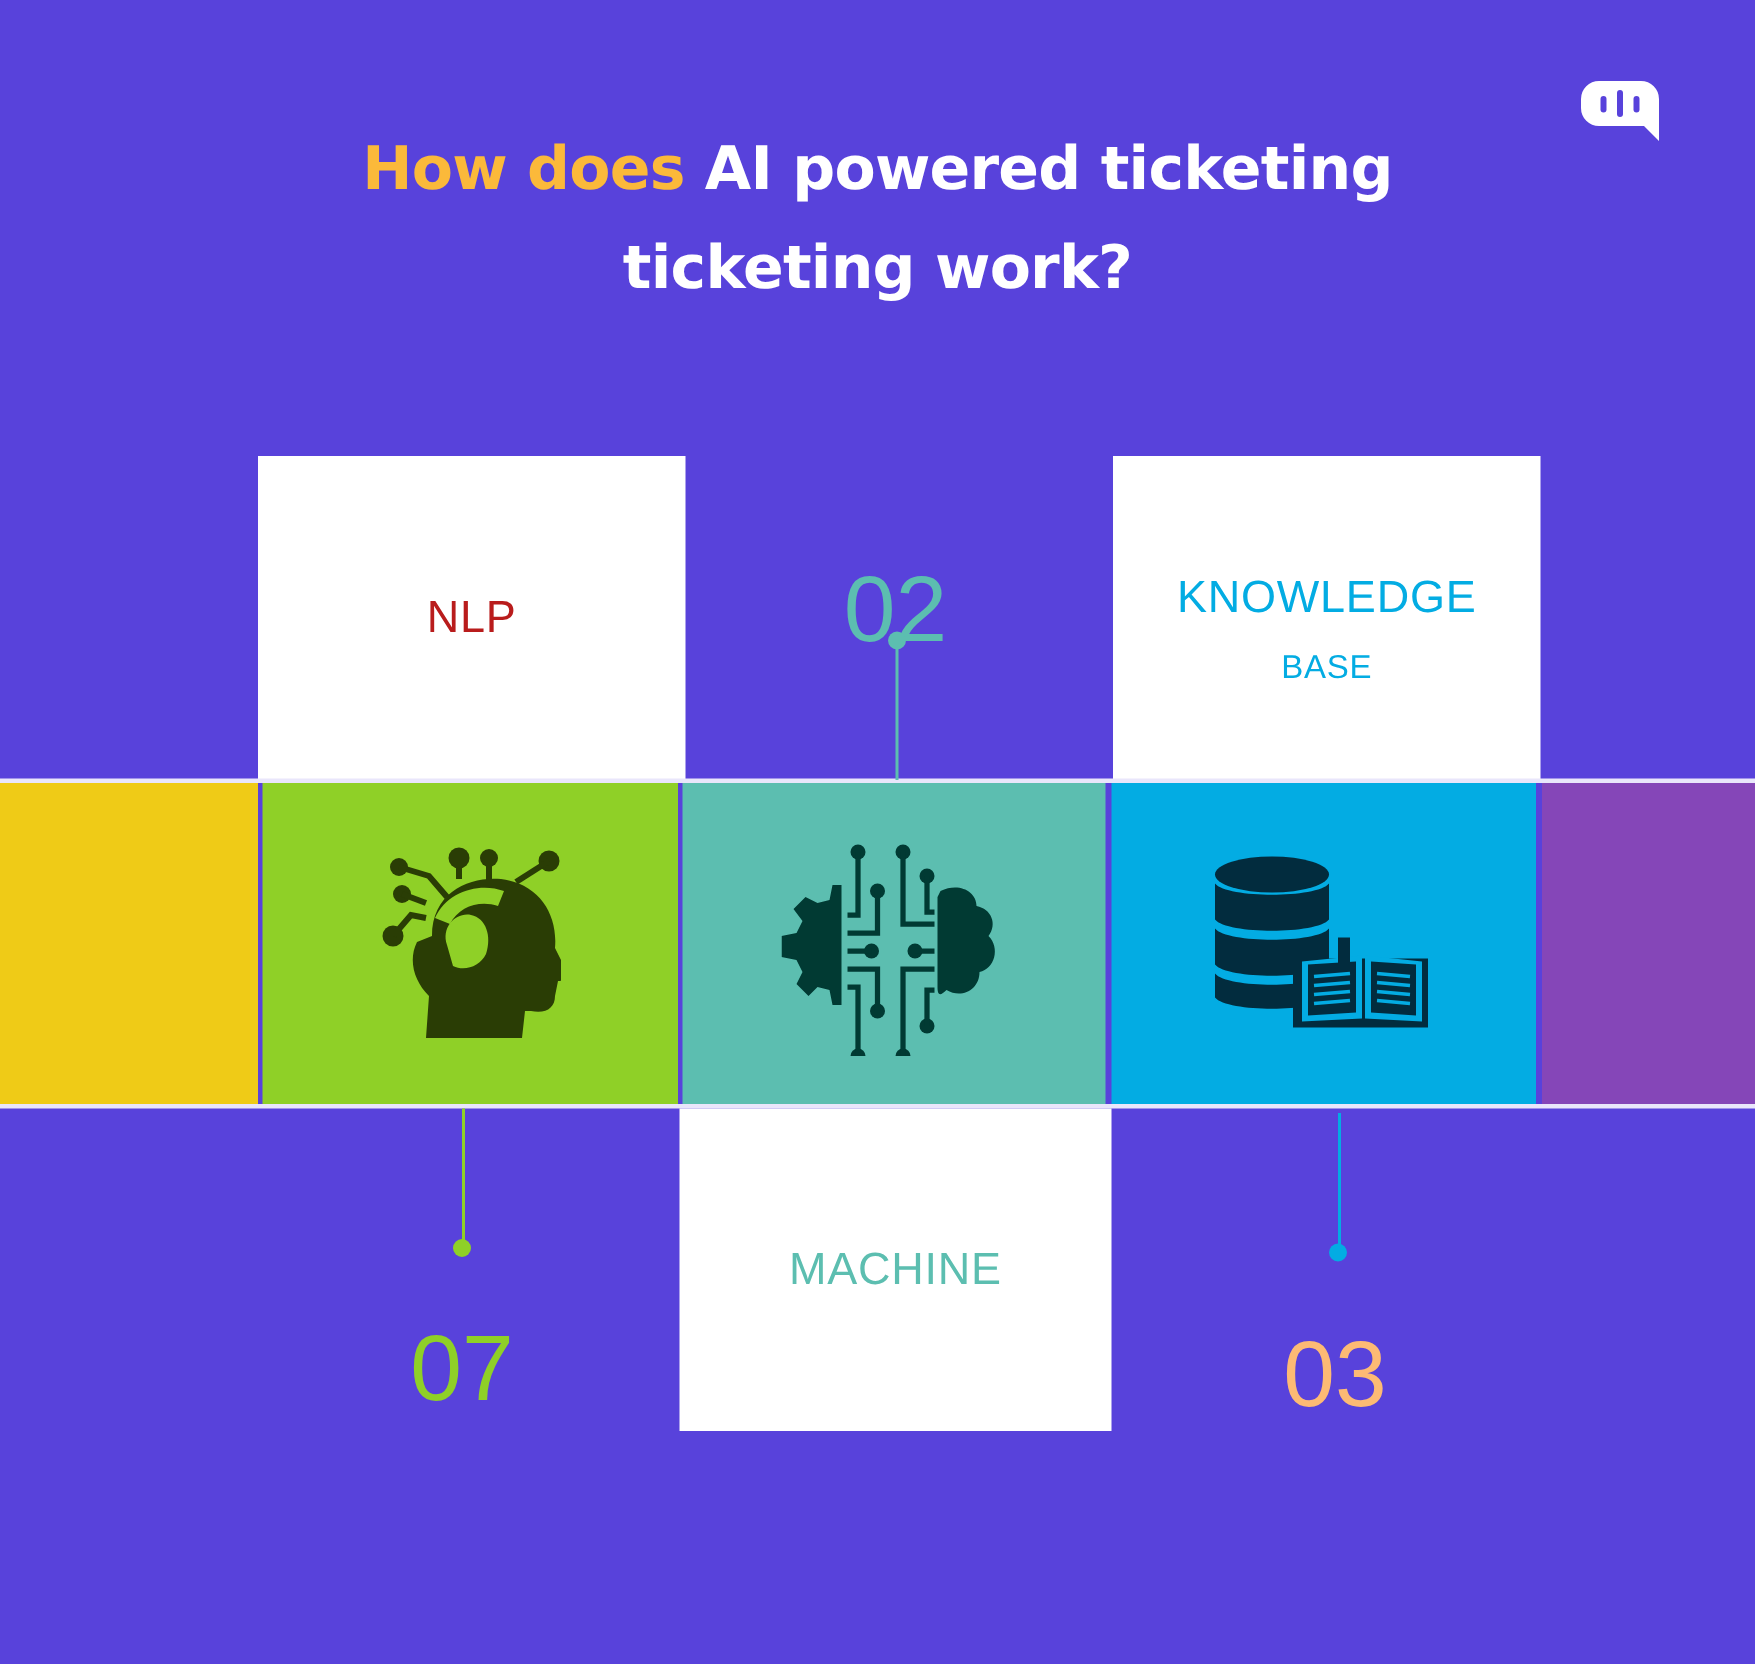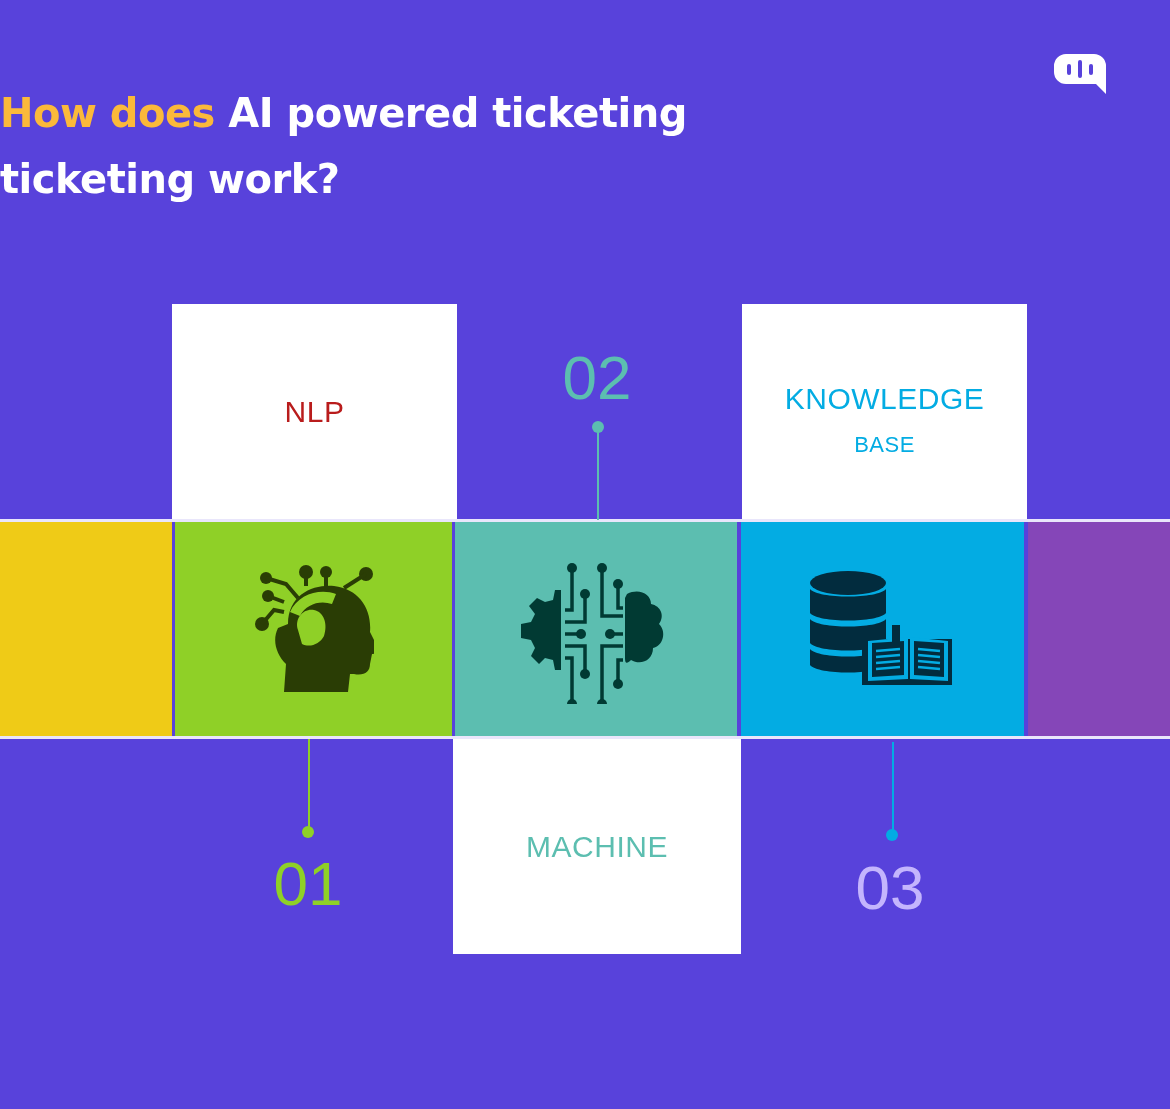--- a/index.html
+++ b/index.html
@@ -2,31 +2,31 @@
 <html><head>
 <meta charset="utf-8">
 <style>
   html, body { margin:0; padding:0; }
   body {
     width:1170px; height:1109px; position:relative; overflow:hidden;
     background:#5842db;
     font-family:"Liberation Sans", "DejaVu Sans", sans-serif;
   }
   .title {
-    position:absolute; left:0; top:80px; width:1170px; text-align:left;
+    position:absolute; left:0; top:80px; width:1170px; text-align:center;
     font-family:"DejaVu Sans", sans-serif; font-weight:bold;
     font-size:40px; line-height:66px; color:#ffffff; letter-spacing:-0.5px;
   }
   .title .hl { color:#fbb93a; }
   .logo { position:absolute; left:1054px; top:52px; width:54px; height:44px; }
   .box { position:absolute; background:#ffffff; display:flex; align-items:center; justify-content:center; text-align:center; }
   .box span { font-size:30px; line-height:46px; letter-spacing:0.5px; }
   .band-line { position:absolute; left:0; width:1170px; height:3px; background:#e9e6fb; }
   .cell { position:absolute; top:522px; height:214px; display:flex; align-items:center; justify-content:center; }
-  .num { position:absolute; font-size:62px; font-weight:normal; width:200px; text-align:center; }
+  .num { position:absolute; font-size:62px; font-weight:normal; width:200px; text-align:center;margin-top:29px; }
   .stem { position:absolute; width:1.5px; }
   .dot { position:absolute; width:12px; height:12px; border-radius:50%; }
 </style>
 </head>
 <body>
 
 <div class="title">
   <div><span class="hl">How does</span><span> AI powered ticketing</span></div>
   <div>ticketing work?</div>
 </div>
@@ -144,17 +144,17 @@
     <span style="display:block;font-size:30px;line-height:40px;">MACHINE</span>
   </span>
 </div>
 
 <div class="num" style="left:497px; top:342px; color:#5cbeb0;">02</div>
 <div class="dot" style="left:592px; top:421px; background:#5cbeb0;"></div>
 <div class="stem" style="left:597px; top:430px; height:90px; background:#5cbeb0;"></div>
 
 <div class="stem" style="left:308px; top:739px; height:90px; background:#8fd027;"></div>
 <div class="dot" style="left:302px; top:826px; background:#8fd027;"></div>
-<div class="num" style="left:208px; top:848px; color:#8fd027;">01</div>
+<div class="num" style="left:208px; top:848px; color:#8fd027;">07</div>
 
 <div class="stem" style="left:892px; top:742px; height:90px; background:#03ace3;"></div>
 <div class="dot" style="left:886px; top:829px; background:#03ace3;"></div>
-<div class="num" style="left:790px; top:852px; color:#c4b5fd;">03</div>
+<div class="num" style="left:790px; top:852px; color:#fdba74;">03</div>
 
 </body></html>

